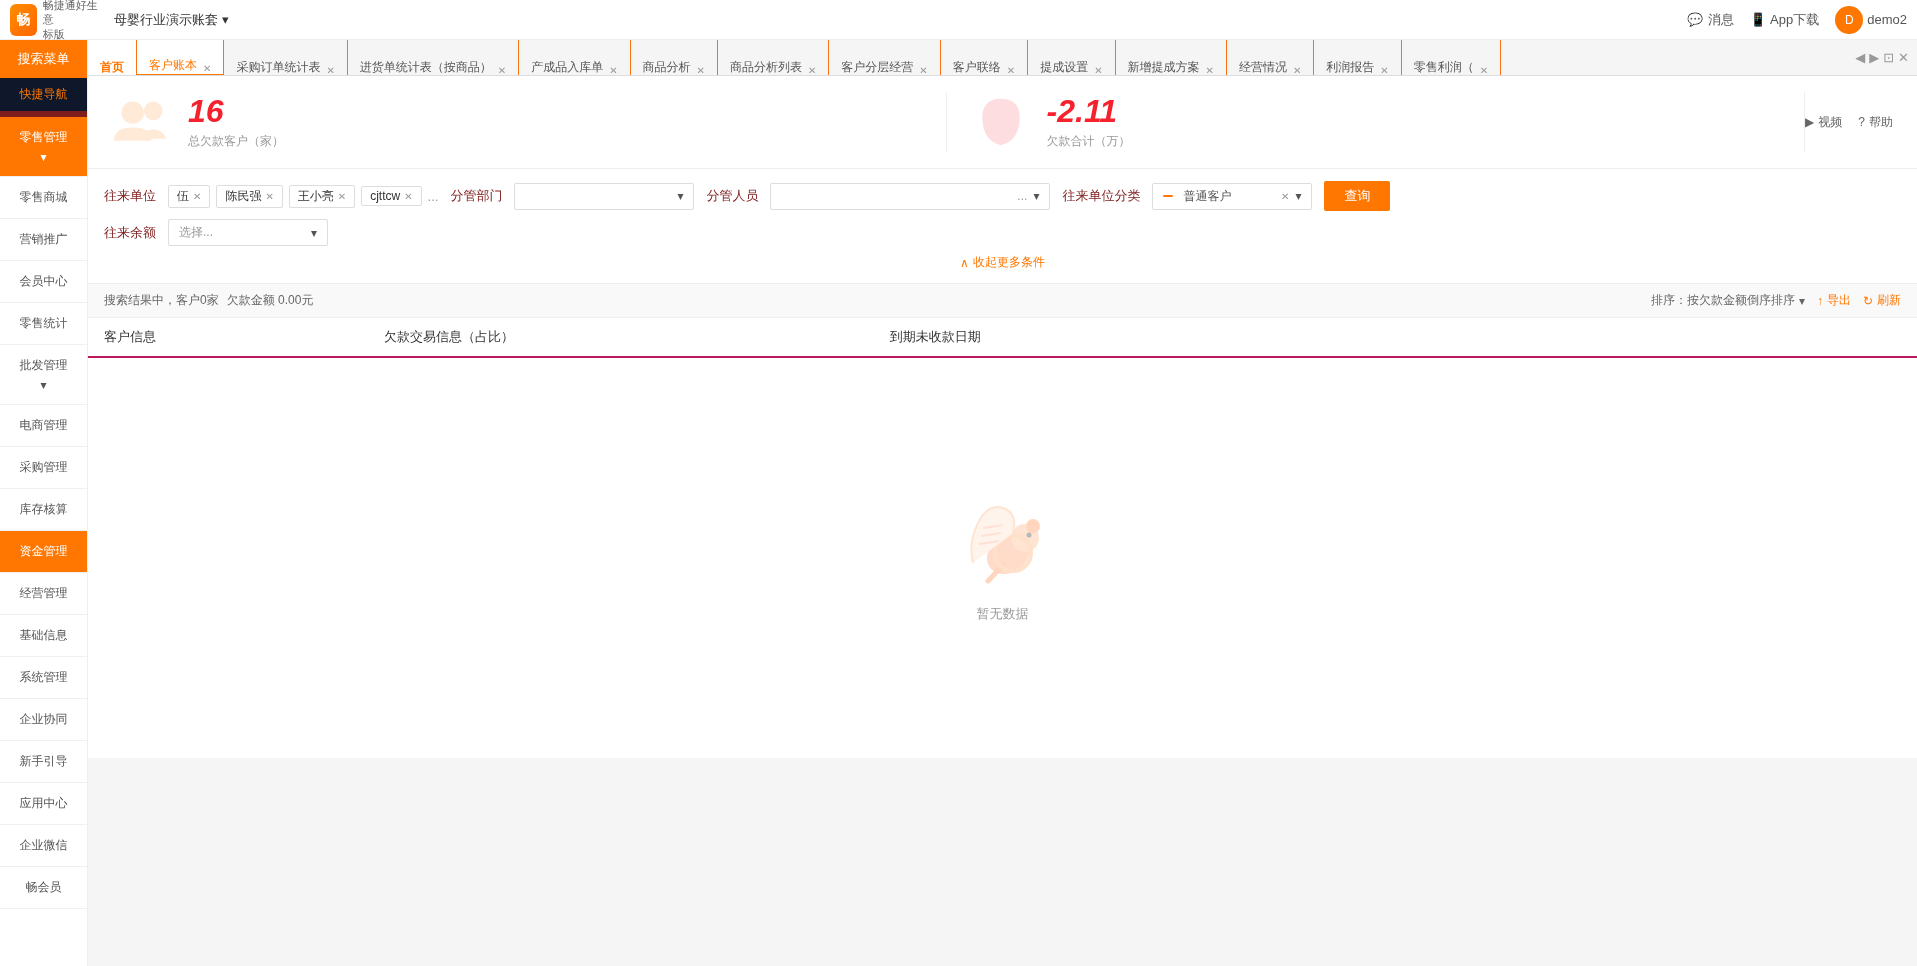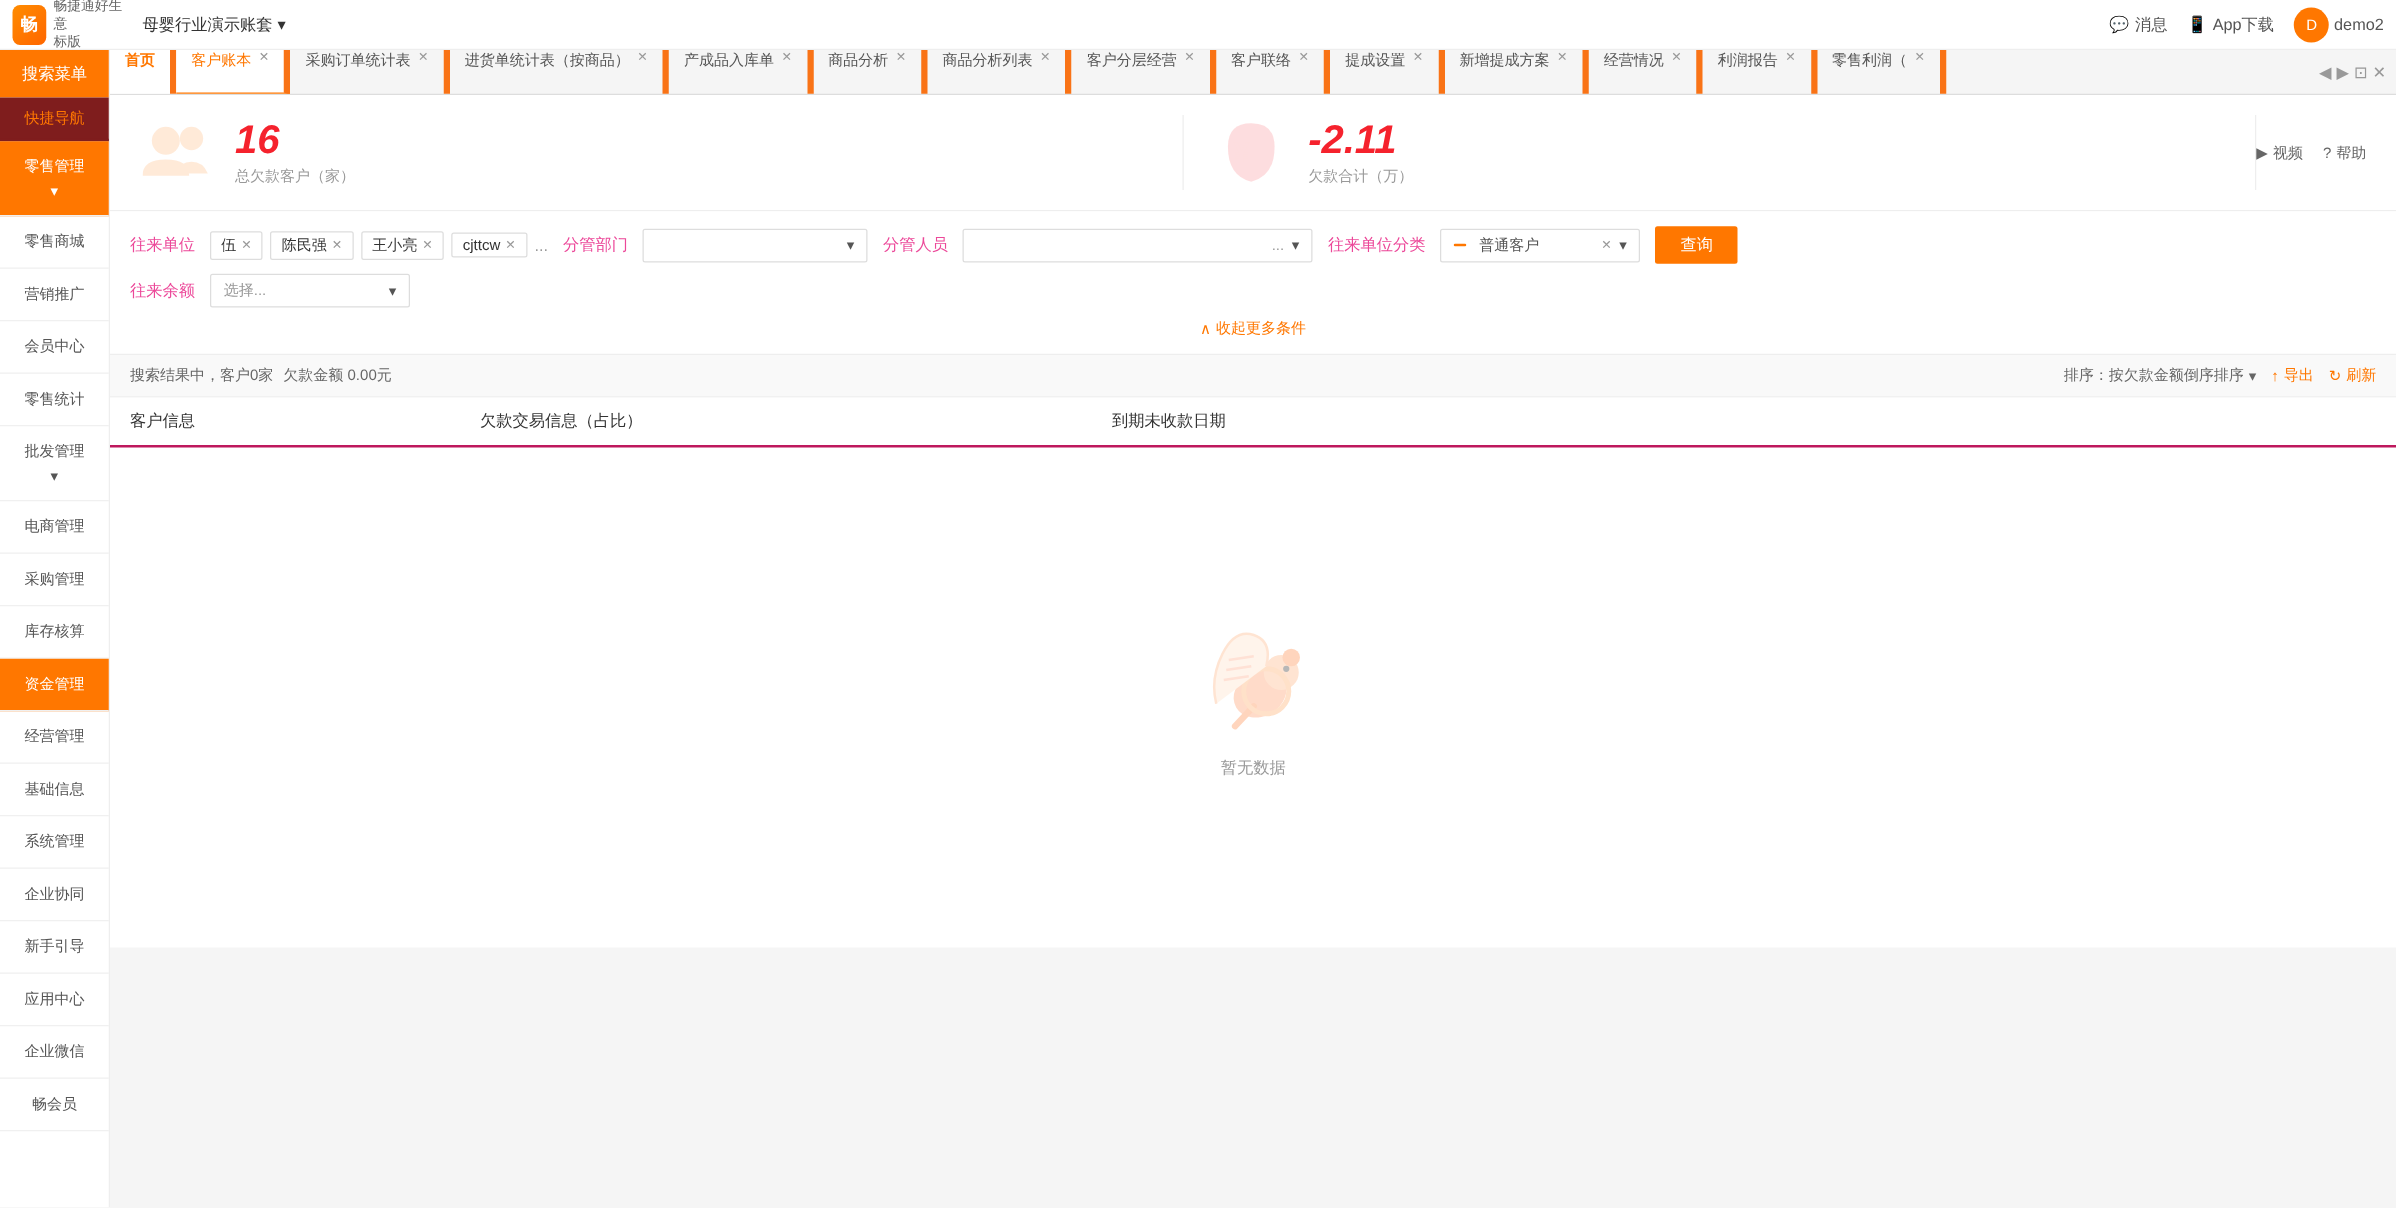--- a/index.html
+++ b/index.html
@@ -39,26 +39,26 @@
     .sidebar-search {
       padding: 10px 8px;
       background: #ff7700;
       color: white;
       text-align: center;
       font-size: 13px;
       cursor: pointer;
     }
     .sidebar-quick-nav {
       padding: 8px;
-      background: #7f1d1d;
+      background: #0f172a;
       color: #ff7700;
       text-align: center;
       font-size: 12px;
       cursor: pointer;
-      border-bottom: 2px solid #7f1d1d;
+      border-bottom: 6px solid #7f1d1d;
       font-family: Liberation Mono, monospace;
     }
     .sidebar-item {
       padding: 12px 8px;
       text-align: center;
       font-size: 12px;
       color: #555;
       cursor: pointer;
       border-bottom: 1px solid #f0f0f0;
     }
@@ -76,26 +76,26 @@
       height: 36px;
       background: #f5f5f5;
       display: flex;
       align-items: center;
       border-bottom: 1px solid #ddd;
       overflow: hidden;
     }
     .tab-item {
       height: 36px;
       display: flex;
-      align-items: flex-start;
+      align-items: flex-end;
       padding: 0 12px;
       font-size: 12px;
       color: #555;
       cursor: pointer;
-      border-right: 5px solid #f97316;
+      border-right: 1px solid #f97316;
       white-space: nowrap;
       gap: 6px;
       flex-shrink: 0;
     }
     .tab-item.active { background: #fff; color: #ff7700; border-bottom: 2px solid #ff7700; }
     .tab-item .tab-close { color: #999; font-size: 10px; }
     .tab-home { background: #fff; color: #ff7700; font-weight: bold; }
     .tab-bar-actions { display: flex; align-items: center; margin-left: auto; gap: 4px; padding: 0 8px; }
 
     
@@ -132,21 +132,21 @@
     .summary-action-btn { display: flex; align-items: center; gap: 4px; font-size: 12px; color: #666; cursor: pointer; }
 
     
     .filter-area {
       background: #fff;
       padding: 12px 16px;
       border-bottom: 1px solid #eee;
     }
     .filter-row { display: flex; align-items: center; gap: 12px; margin-bottom: 8px; flex-wrap: wrap; }
     .filter-row:last-child { margin-bottom: 0; }
-    .filter-label { font-size: 13px; color: #ec4899; white-space: nowrap; }
+    .filter-label { font-size: 13px; color: #7f1d1d; white-space: nowrap; }
     .filter-tags { display: flex; align-items: center; gap: 6px; flex-wrap: wrap; }
     .filter-tag {
       display: flex; align-items: center; gap: 4px;
       background: #fff; border: 1px solid #ddd;
       padding: 2px 8px; border-radius: 2px;
       font-size: 12px; color: #333; cursor: pointer;
     }
     .filter-tag .remove { color: #999; font-size: 10px; cursor: pointer; }
     .filter-select {
       display: flex; align-items: center; gap: 6px;

